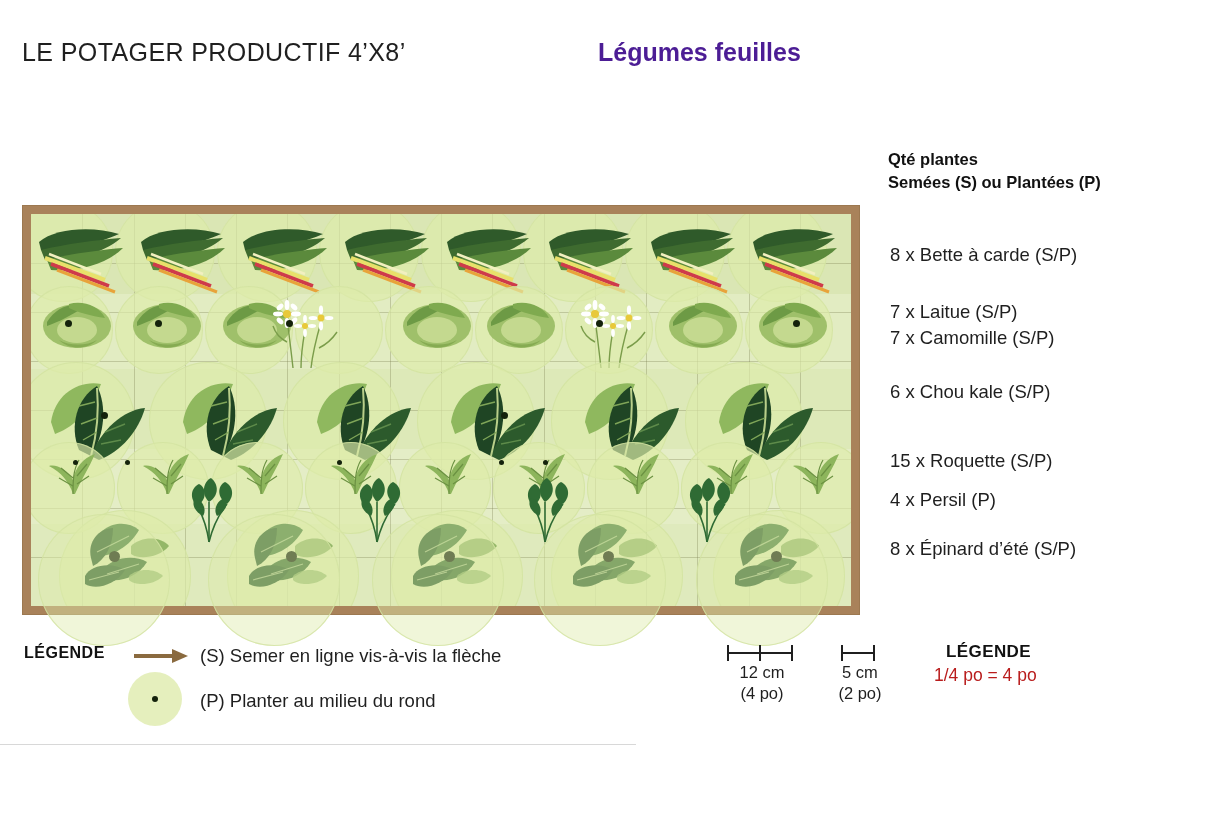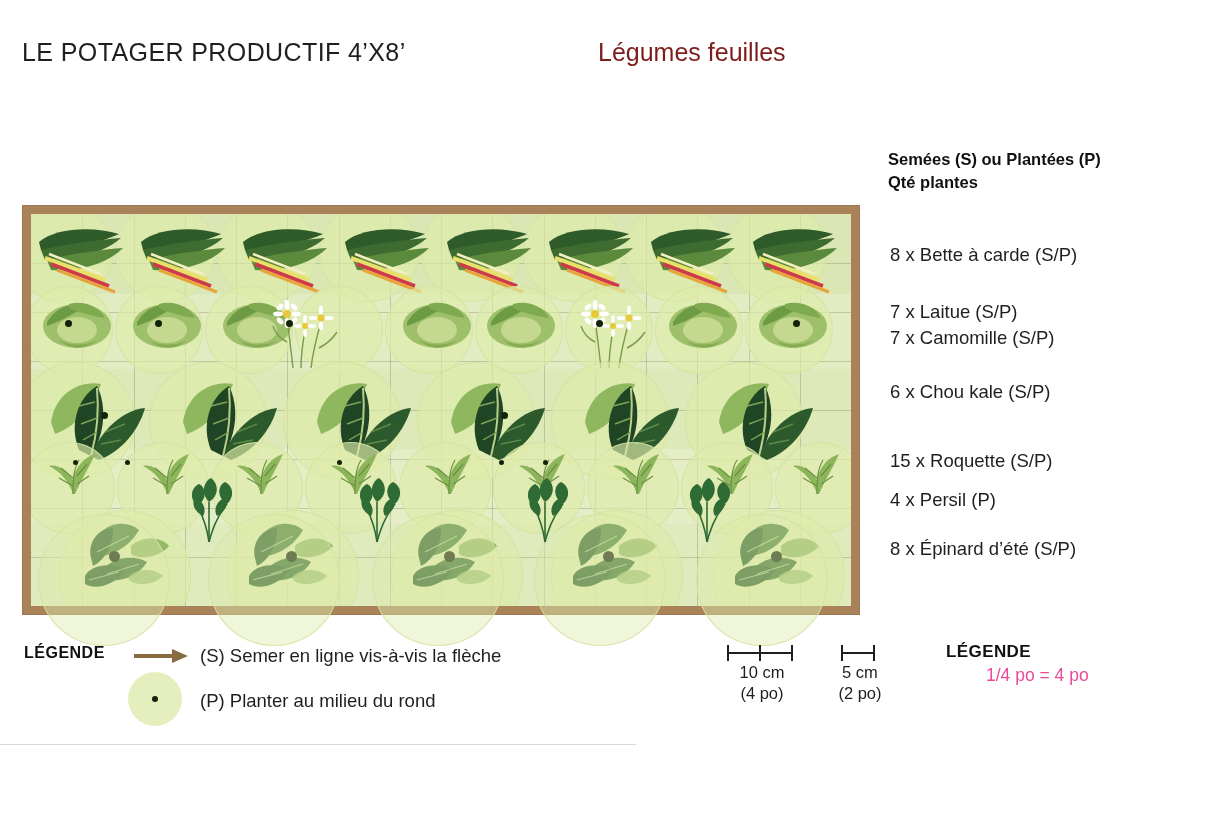--- a/index.html
+++ b/index.html
@@ -25,22 +25,22 @@
     letter-spacing: 0.4px;
     color: #1f1f1f;
     font-weight: 400;
     white-space: nowrap;
   }
   #section-title {
     position: absolute;
     left: 598px;
     top: 38px;
     font-size: 25px;
-    font-weight: normal;
-    color: #7f1d1d;
+    font-weight: bold;
+    color: #4c1d95;
     white-space: nowrap;
   }
 
   
   #qty-header {
     position: absolute;
     left: 888px;
     top: 148px;
     font-size: 16.5px;
     font-weight: bold;
@@ -178,45 +178,45 @@
     position: absolute;
     left: 946px;
     top: 642px;
     font-size: 17px;
     font-weight: bold;
     letter-spacing: 0.4px;
     color: #111;
   }
   #scale-text {
     position: absolute;
-    left: 986px;
+    left: 934px;
     top: 665px;
     font-size: 17.5px;
-    color: #ec4899;
+    color: #b91c1c;
     white-space: nowrap;
   }
 
   #bottom-rule {
     position: absolute;
     left: 0;
     top: 744px;
     width: 636px;
     height: 1px;
     background: #d8d8d8;
   }
 </style>
 </head>
 <body>
 
 <div id="main-title">LE POTAGER PRODUCTIF 4’X8’</div>
 <div id="section-title">Légumes feuilles</div>
 
 <div id="qty-header">
+  <div>Qté plantes</div>
   <div>Semées (S) ou Plantées (P)</div>
-  <div>Qté plantes</div>
 </div>
 
 <div class="qty-row" style="top:244px">8 x Bette à carde (S/P)</div>
 <div class="qty-row" style="top:301px">7 x Laitue (S/P)</div>
 <div class="qty-row" style="top:327px">7 x Camomille (S/P)</div>
 <div class="qty-row" style="top:381px">6 x Chou kale (S/P)</div>
 <div class="qty-row" style="top:450px">15 x Roquette (S/P)</div>
 <div class="qty-row" style="top:489px">4 x Persil (P)</div>
 <div class="qty-row" style="top:538px">8 x Épinard d’été (S/P)</div>
 
@@ -877,21 +877,21 @@
 
 <div class="scalebar" style="left:726px;top:644px">
   <svg width="70" height="18" viewBox="0 0 70 18">
     <line x1="2" y1="9" x2="66" y2="9" stroke="#1f1f1f" stroke-width="2"></line>
     <line x1="2" y1="1" x2="2" y2="17" stroke="#1f1f1f" stroke-width="2"></line>
     <line x1="34" y1="1" x2="34" y2="17" stroke="#1f1f1f" stroke-width="2"></line>
     <line x1="66" y1="1" x2="66" y2="17" stroke="#1f1f1f" stroke-width="2"></line>
   </svg>
 </div>
 <div class="scale-label" style="left:720px;top:662px;width:84px">
-  <div>10 cm</div>
+  <div>12 cm</div>
   <div>(4 po)</div>
 </div>
 
 <div class="scalebar" style="left:838px;top:644px">
   <svg width="42" height="18" viewBox="0 0 42 18">
     <line x1="4" y1="9" x2="36" y2="9" stroke="#1f1f1f" stroke-width="2"></line>
     <line x1="4" y1="1" x2="4" y2="17" stroke="#1f1f1f" stroke-width="2"></line>
     <line x1="36" y1="1" x2="36" y2="17" stroke="#1f1f1f" stroke-width="2"></line>
   </svg>
 </div>

